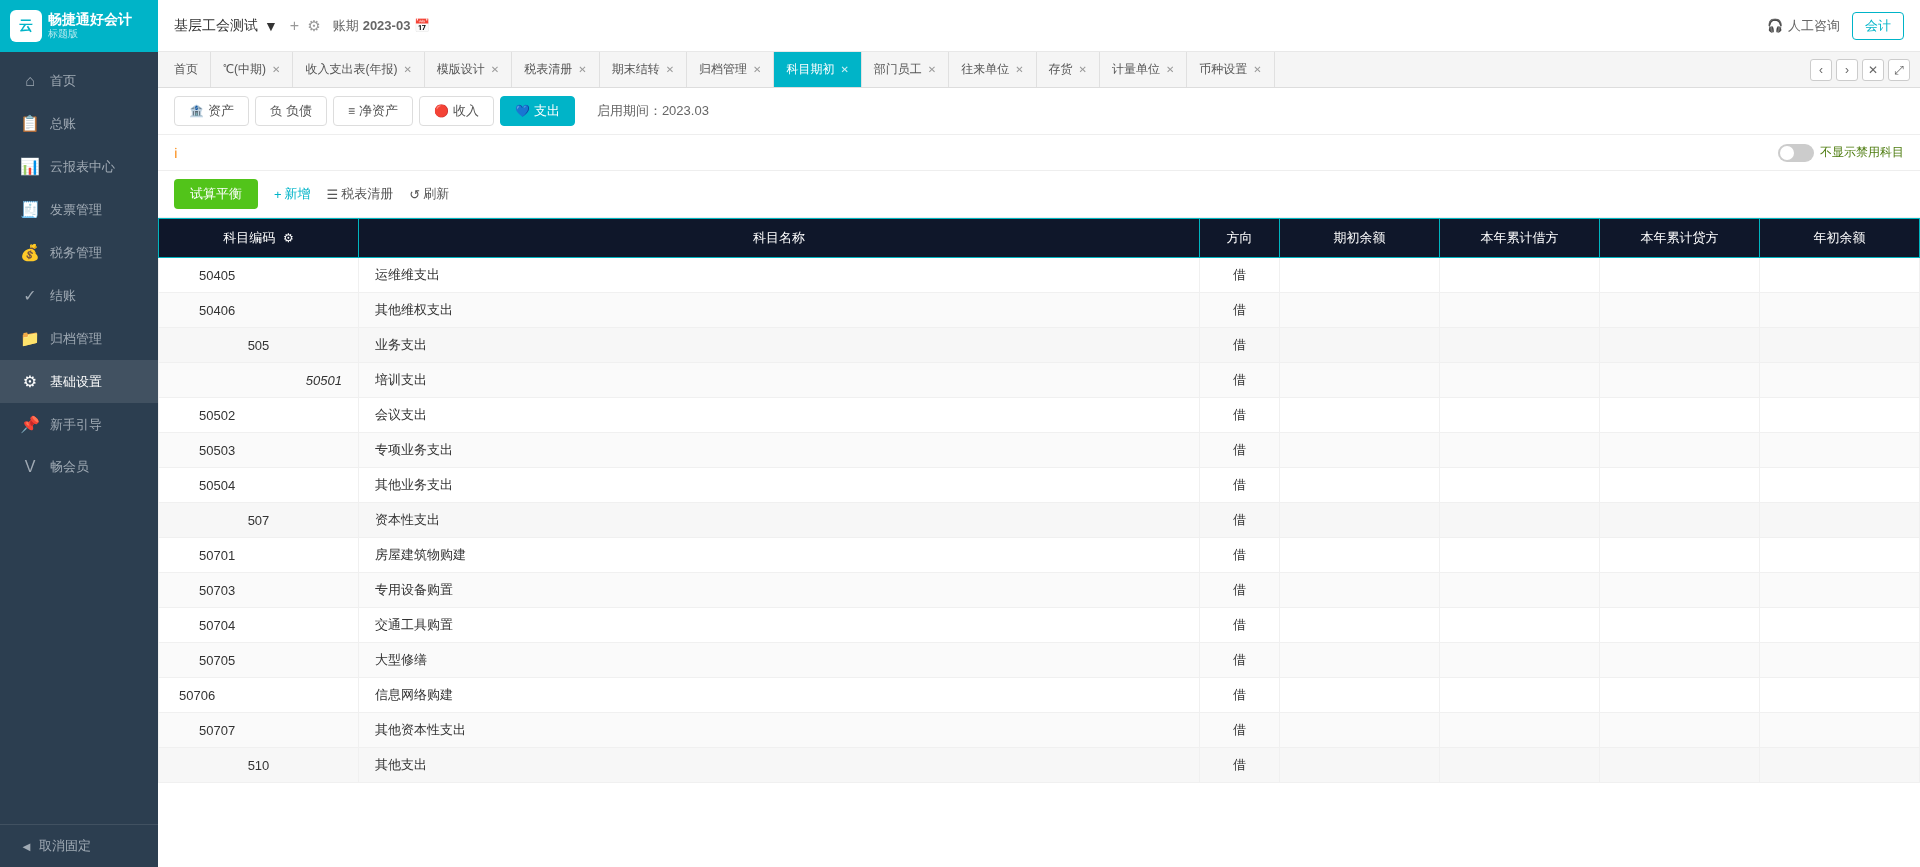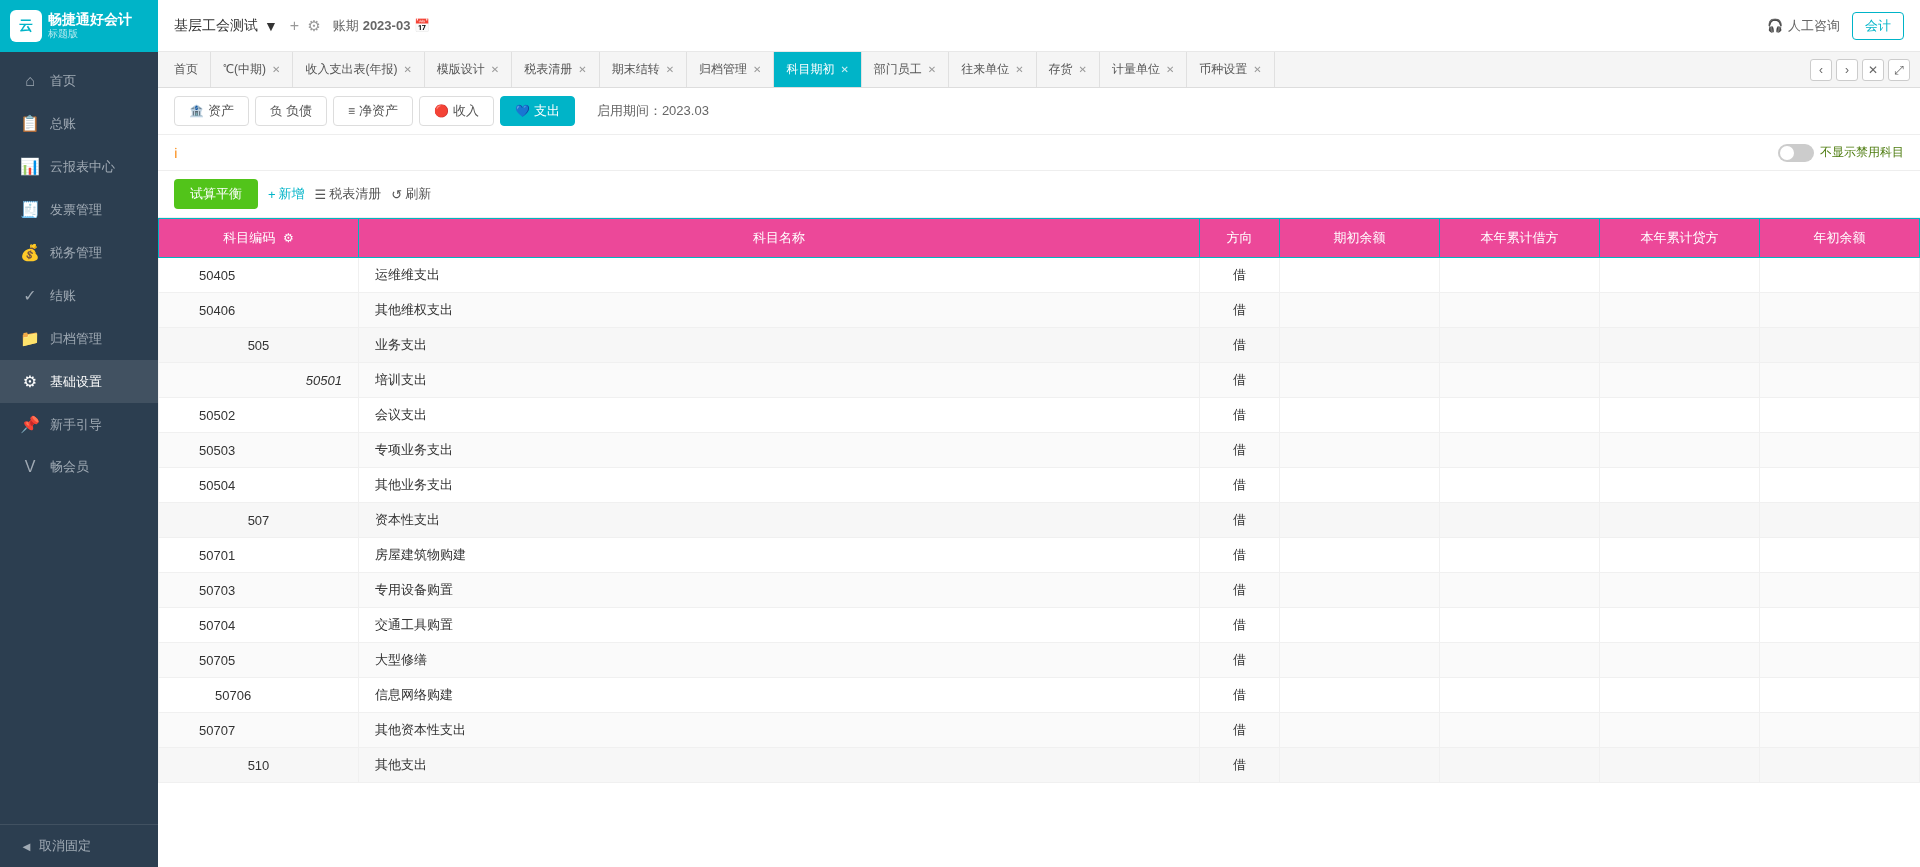--- a/index.html
+++ b/index.html
@@ -200,21 +200,21 @@
     .table-container {
       flex: 1;
       overflow-y: auto;
       position: relative;
     }
     table {
       width: 100%;
       border-collapse: collapse;
     }
     thead tr {
-      background: #ec4899;
+      background: #0f172a;
     }
     thead th {
       color: white;
       font-size: 13px;
       font-weight: normal;
       padding: 10px 16px;
       text-align: center;
       border: 1px solid #00b5c0;
       white-space: nowrap;
     }
@@ -417,21 +417,21 @@
         <span style="color:#fa8c16;font-size:14px;">ℹ</span>
       </div>
       <div style="display:flex;align-items:center;gap:6px;">
         <div class="toggle-switch">
           <div class="knob"></div>
         </div>
         <span class="toggle-label">不显示禁用科目</span>
       </div>
     </div>
 
-    <div style="display:flex;align-items:center;padding:8px 16px;border-bottom:1px solid #eee;gap:10px;flex-shrink:0;">
+    <div style="display:flex;align-items:center;padding:8px 16px;border-bottom:1px solid #eee;gap:16px;flex-shrink:0;">
       <button class="btn-balance">试算平衡</button>
       <div class="btn-add">
         <span>+</span>
         <span>新增</span>
       </div>
       <div class="btn-more">
         <span>☰</span>
         <span>税表清册</span>
       </div>
       <div class="btn-refresh">
@@ -556,21 +556,21 @@
             <tr>
               <td style="padding-left: 40px; text-align: left;">50705</td>
               <td class="name-td">大型修缮</td>
               <td>借</td>
               <td></td>
               <td></td>
               <td></td>
               <td></td>
             </tr>
             <tr>
-              <td style="padding-left: 56px; text-align: left;">50706</td>
+              <td style="padding-left: 20px; text-align: left;">50706</td>
               <td class="name-td">信息网络购建</td>
               <td>借</td>
               <td></td>
               <td></td>
               <td></td>
               <td></td>
             </tr>
             <tr>
               <td style="padding-left: 40px; text-align: left;">50707</td>
               <td class="name-td">其他资本性支出</td>

